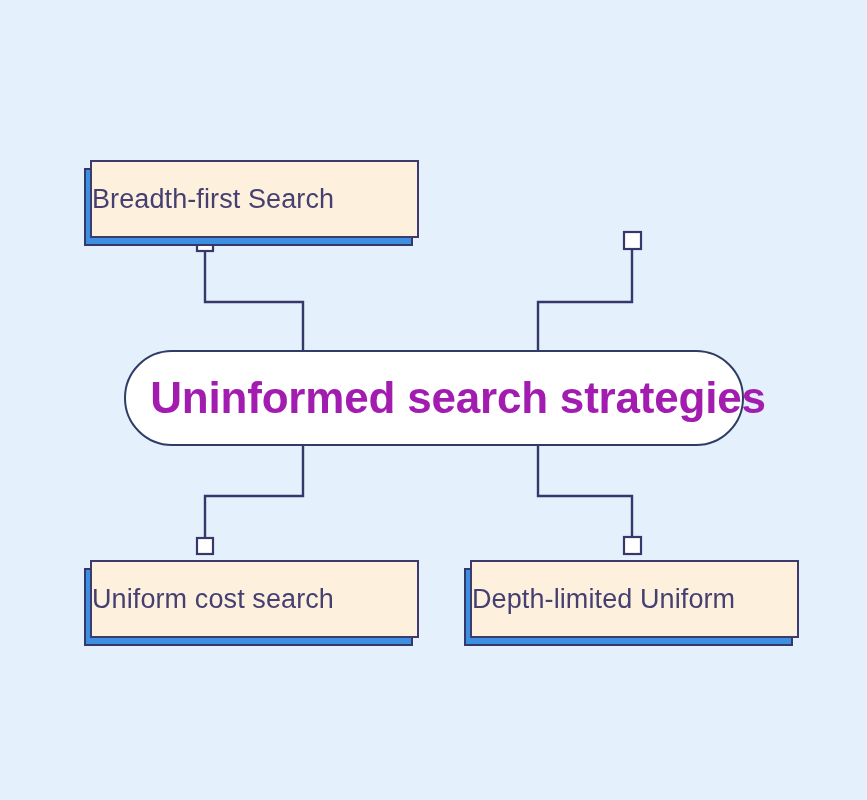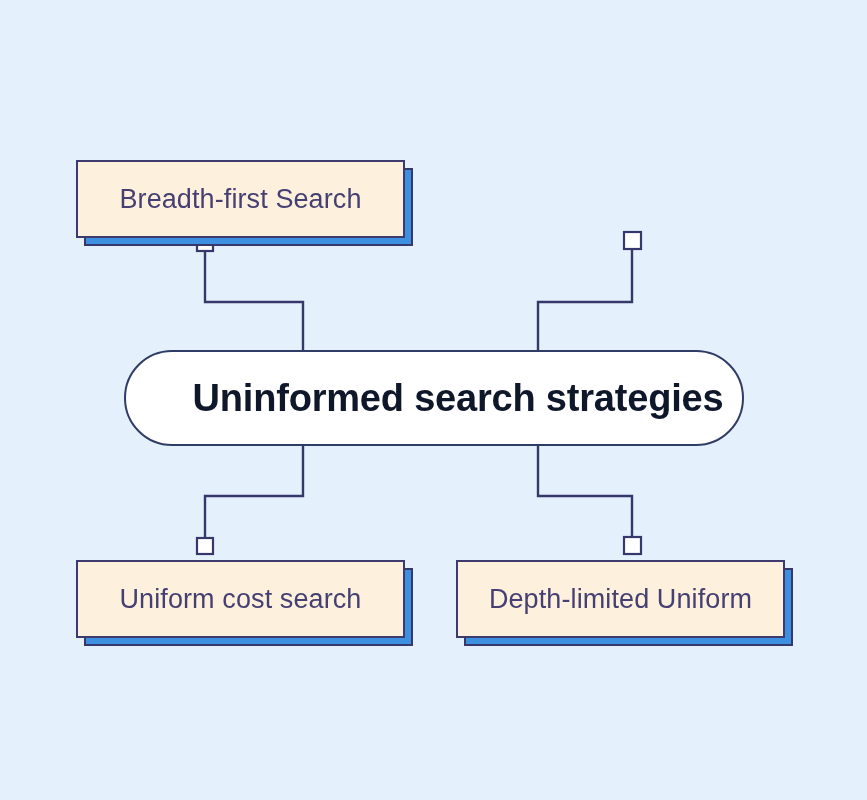--- a/index.html
+++ b/index.html
@@ -52,30 +52,29 @@
     left: 8px;
     top: 8px;
     width: 100%;
     height: 100%;
     background: #3d8fe0;
     border: 2.4px solid #36376b;
     box-sizing: border-box;
   }
   .leaf-face {
     position: absolute;
-    left: 0;
+    left: 14px;
     top: 0;
     width: 100%;
     height: 100%;
     background: #fdf1de;
     border: 2.4px solid #3f3a6e;
     box-sizing: border-box;
     display: flex;
     align-items: center;
-    justify-content: center;
   }
   .leaf-label {
     color: #453f72;
     font-size: 27px;
     font-weight: 400;
     letter-spacing: 0.1px;
     line-height: 1;
     white-space: nowrap;
   }
 
@@ -88,22 +87,22 @@
     height: 96px;
     background: #ffffff;
     border: 2.6px solid #2e3c66;
     border-radius: 48px;
     box-sizing: border-box;
     display: flex;
     align-items: center;
     justify-content: center;
   }
   #center-label {
-    color: #0f172a;
-    font-size: 38px;
+    color: #a21caf;
+    font-size: 44px;
     font-weight: 700;
     letter-spacing: -0.2px;
     line-height: 1;
     white-space: nowrap;
     margin-left: 48px;
   }
 </style>
 </head>
 <body>
 

